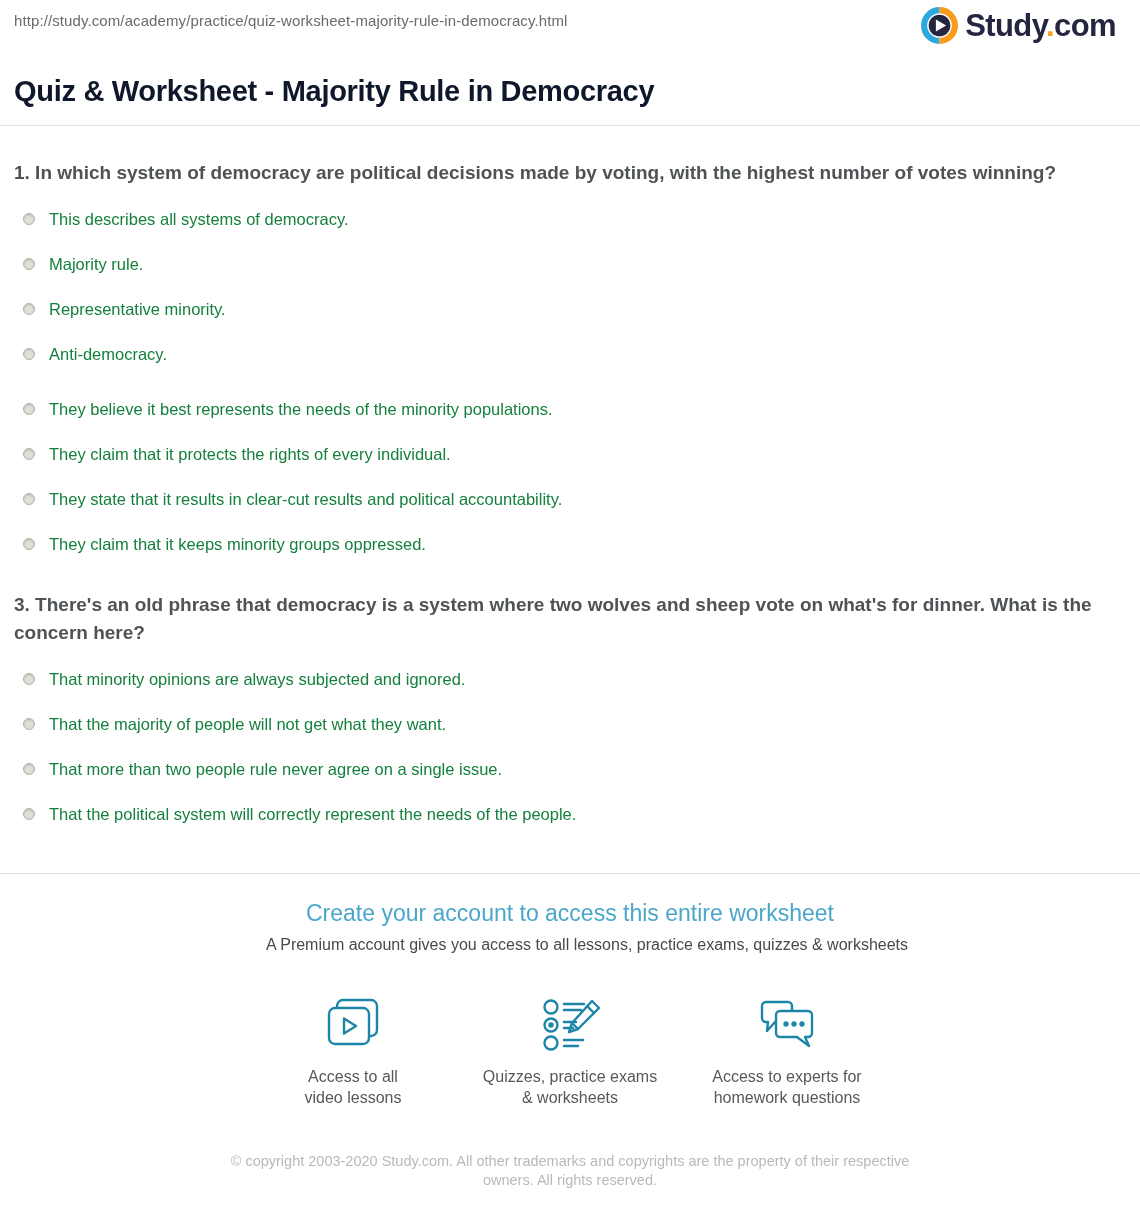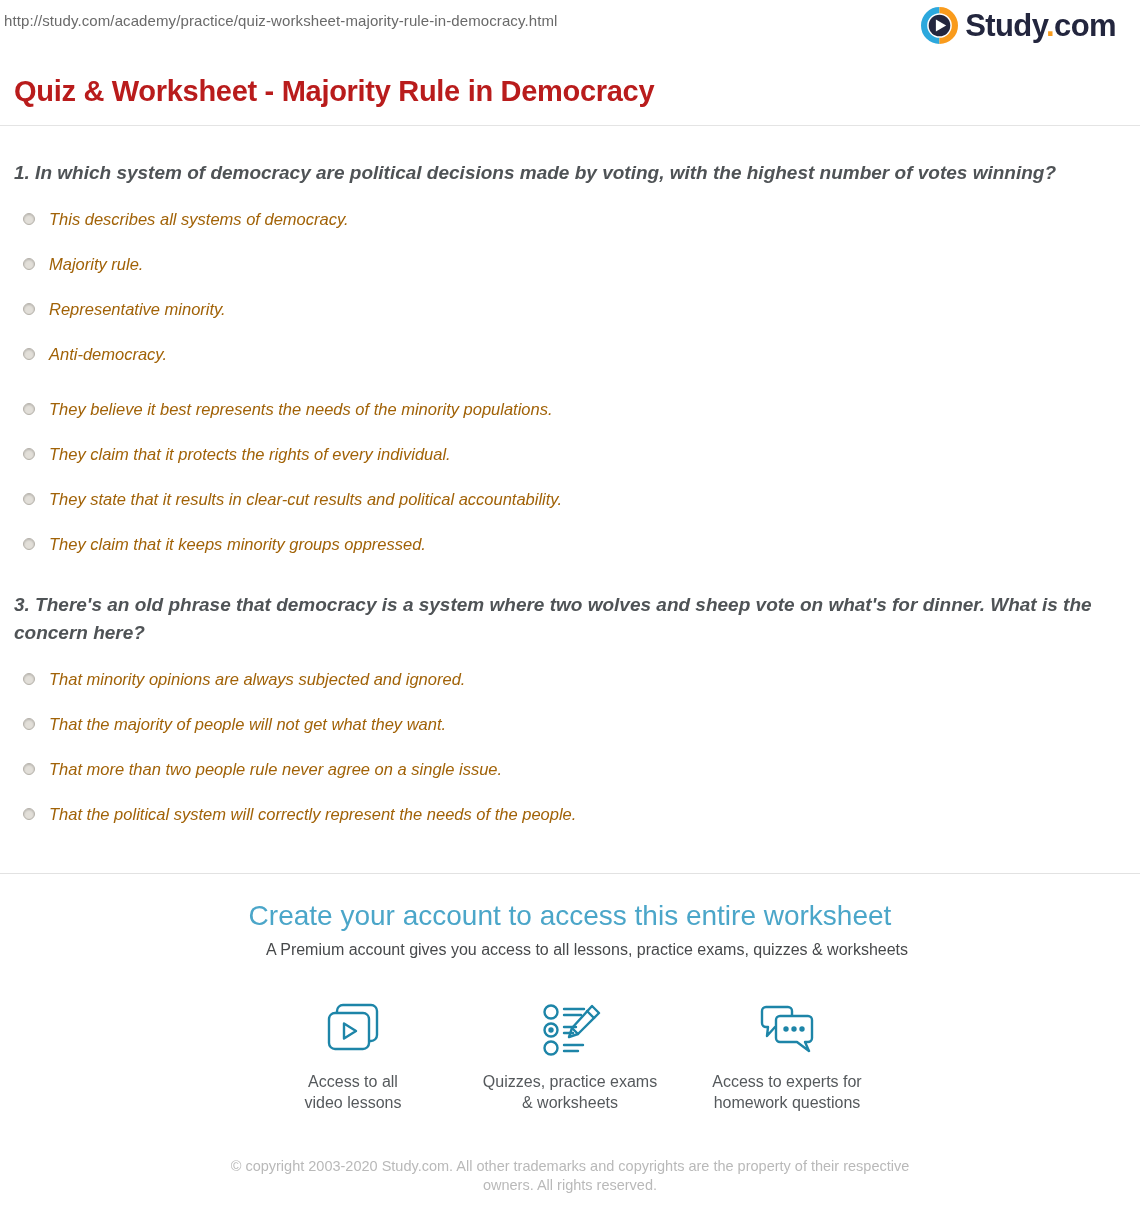--- a/index.html
+++ b/index.html
@@ -6,45 +6,45 @@
   html, body {
     margin: 0; padding: 0;
     width: 1140px; min-height: 1225px;
     background: #ffffff;
     font-family: "Liberation Sans", sans-serif;
     color: #54585b;
   }
   
   .header { position: relative; height: 58px; }
   .url-text {
-    position: absolute; left: 4px; top: 12px;
+    position: absolute; left: 14px; top: 12px;
     font-size: 15px; color: #6a6a6a; letter-spacing: 0.1px;
   }
   .logo {
     position: absolute; right: 24px; top: 7px;
     display: flex; align-items: center; gap: 7px;
     cursor: pointer;
   }
   .logo-text {
     font-size: 31px; font-weight: 700; letter-spacing: -0.6px;
     color: #23263e; line-height: 36px;
   }
   .logo-text .dot { color: #f99b1c; }
   
   .page-title {
     margin: 16px 0 0 0; padding: 0 14px;
     font-size: 29px; font-weight: 700; letter-spacing: -0.3px;
-    color: #b91c1c; line-height: 34px;
+    color: #0f172a; line-height: 34px;
   }
   .divider {
     border: none; border-top: 1px solid #e4e4e4;
     margin: 17px 0 0 0;
   }
   
-  .quiz { padding: 0 14px; font-style: italic; }
+  .quiz { padding: 0 14px; }
   .question-block { margin-top: 33px; }
   .question-block.qb2 { margin-top: 38px; }
   .question-title {
     font-size: 19px; font-weight: 700; color: #4f5356;
     line-height: 28px; max-width: 1110px; margin: 0;
   }
   .options { margin-top: 24px; }
   .option-row {
     display: flex; align-items: flex-start;
     margin-bottom: 28px; cursor: pointer;
@@ -53,28 +53,28 @@
   .radio {
     flex: 0 0 auto;
     width: 12px; height: 12px; border-radius: 50%;
     margin: 2px 0 0 9px;
     background: #e2dfd9;
     border: 1px solid #b5b1aa;
     box-shadow: inset 0 1px 2px rgba(0,0,0,0.18);
   }
   .option-label {
     margin-left: 14px;
-    font-size: 16.5px; color: #a16207; line-height: 17px;
+    font-size: 16.5px; color: #15803d; line-height: 17px;
   }
   
   .cta-divider { margin-top: 50px; border: none; border-top: 1px solid #e2e2e2; }
   .cta-heading {
     margin: 26px auto 0 auto;
     text-align: center;
-    font-size: 28px; font-weight: 400; color: #4ba6c9;
+    font-size: 23px; font-weight: 400; color: #4ba6c9;
     cursor: pointer;
   }
   .cta-sub {
     margin: 9px auto 0 auto; text-align: center;
     font-size: 16px; color: #47494b; padding-left: 34px;
   }
   .features {
     margin: 36px auto 9px auto;
     display: flex; justify-content: center;
   }

